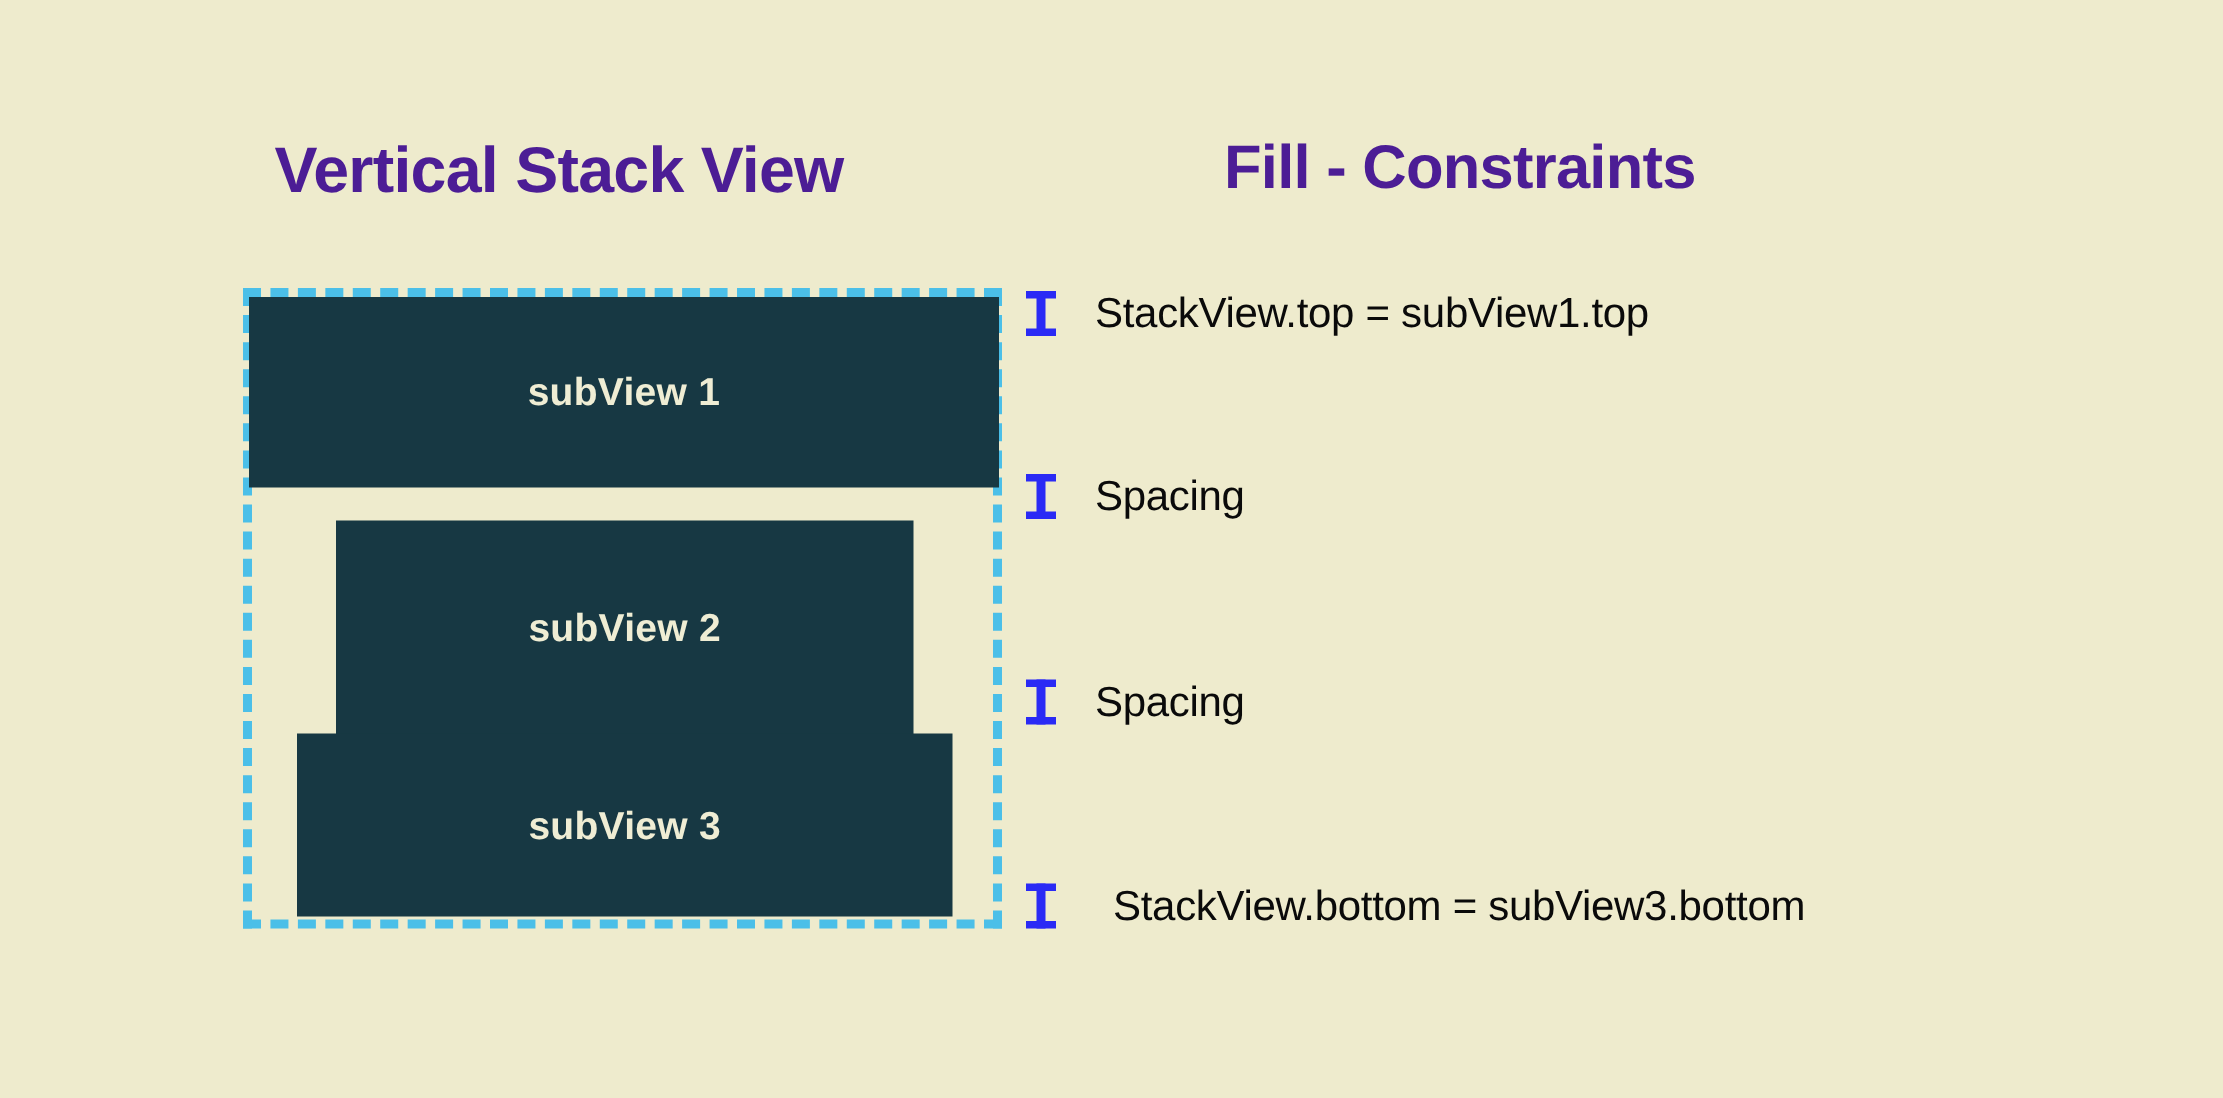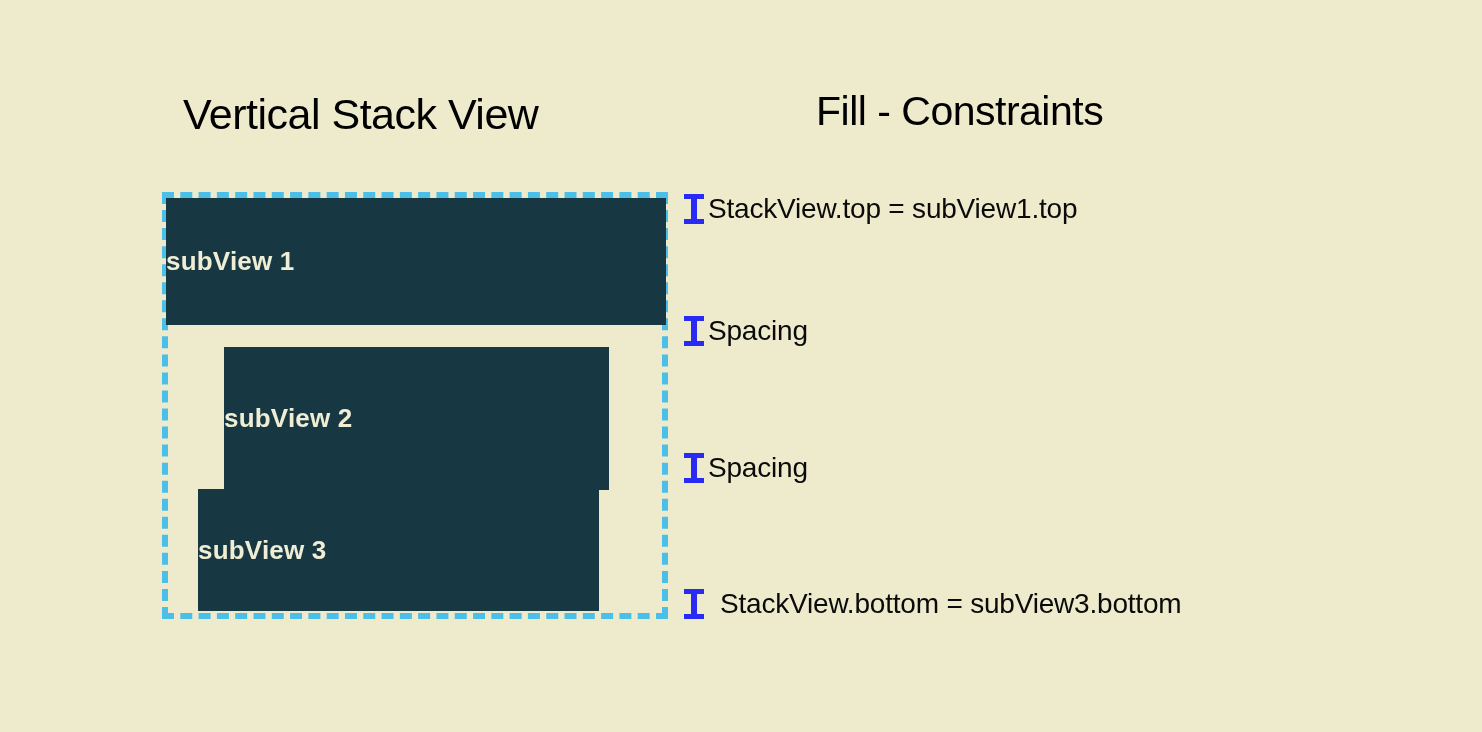--- a/index.html
+++ b/index.html
@@ -16,22 +16,22 @@
 
   #canvas {
     position: relative;
     width: 1482px;
     height: 732px;
   }
 
   
   .heading {
     position: absolute;
-    font-weight: normal;
-    color: #000000;
+    font-weight: bold;
+    color: #4c1d95;
     white-space: nowrap;
     letter-spacing: -0.5px;
   }
   #heading-left {
     left: 183px;
     top: 90px;
     font-size: 43px;
   }
   #heading-right {
     left: 816px;
@@ -49,20 +49,21 @@
     box-sizing: border-box;
     border: 6px dashed #4BBFE8;
   }
 
   
   .subview {
     position: absolute;
     background: #173843;
     display: flex;
     align-items: center;
+    justify-content: center;
   }
   .subview-label {
     color: #EFEDD4;
     font-size: 26px;
     font-weight: bold;
     letter-spacing: 0.2px;
   }
   #subview-1 {
     left: 166px;
     top: 198px;
@@ -71,21 +72,21 @@
   }
   #subview-2 {
     left: 224px;
     top: 347px;
     width: 385px;
     height: 143px;
   }
   #subview-3 {
     left: 198px;
     top: 489px;
-    width: 401px;
+    width: 437px;
     height: 122px;
   }
 
   
   .constraint-row {
     position: absolute;
     left: 682px;
     display: flex;
     align-items: center;
     height: 40px;
@@ -105,20 +106,21 @@
   .ibeam-icon .bar-top {
     left: 2px; top: 1px; width: 20px; height: 5px;
   }
   .ibeam-icon .bar-bottom {
     left: 2px; bottom: 1px; width: 20px; height: 5px;
   }
   .ibeam-icon .stem {
     left: 9px; top: 1px; width: 6px; bottom: 1px; height: auto;
   }
   .constraint-text {
+    margin-left: 22px;
     font-size: 28px;
     color: #0A0A0A;
     white-space: nowrap;
     letter-spacing: -0.2px;
   }
 
   #constraint-0 { top: 189px; }
   #constraint-1 { top: 311px; }
   #constraint-2 { top: 448px; }
   #constraint-3 { top: 584px; gap: 12px; }

